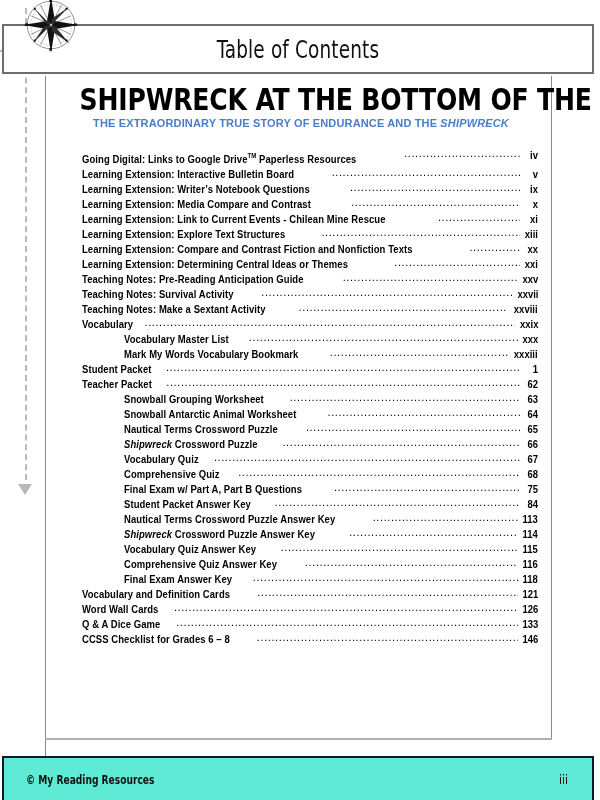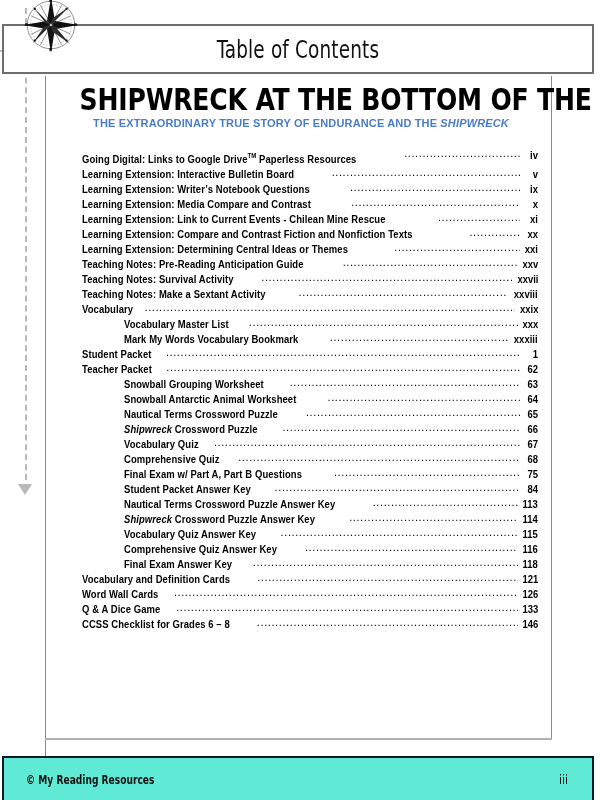--- a/index.html
+++ b/index.html
@@ -255,20 +255,25 @@
       <span class="toc-label">Learning Extension: Media Compare and Contrast</span>
       <span class="toc-dots"></span>
       <span class="toc-page">x</span>
     </div>
     <div class="toc-row lvl1">
       <span class="toc-label">Learning Extension: Link to Current Events - Chilean Mine Rescue</span>
       <span class="toc-dots"></span>
       <span class="toc-page">xi</span>
     </div>
     <div class="toc-row lvl1">
+      <span class="toc-label">Learning Extension: Explore Text Structures</span>
+      <span class="toc-dots"></span>
+      <span class="toc-page">xiii</span>
+    </div>
+    <div class="toc-row lvl1">
       <span class="toc-label">Learning Extension: Compare and Contrast Fiction and Nonfiction Texts</span>
       <span class="toc-dots"></span>
       <span class="toc-page">xx</span>
     </div>
     <div class="toc-row lvl1">
       <span class="toc-label">Learning Extension: Determining Central Ideas or Themes</span>
       <span class="toc-dots"></span>
       <span class="toc-page">xxi</span>
     </div>
     <div class="toc-row lvl1">

